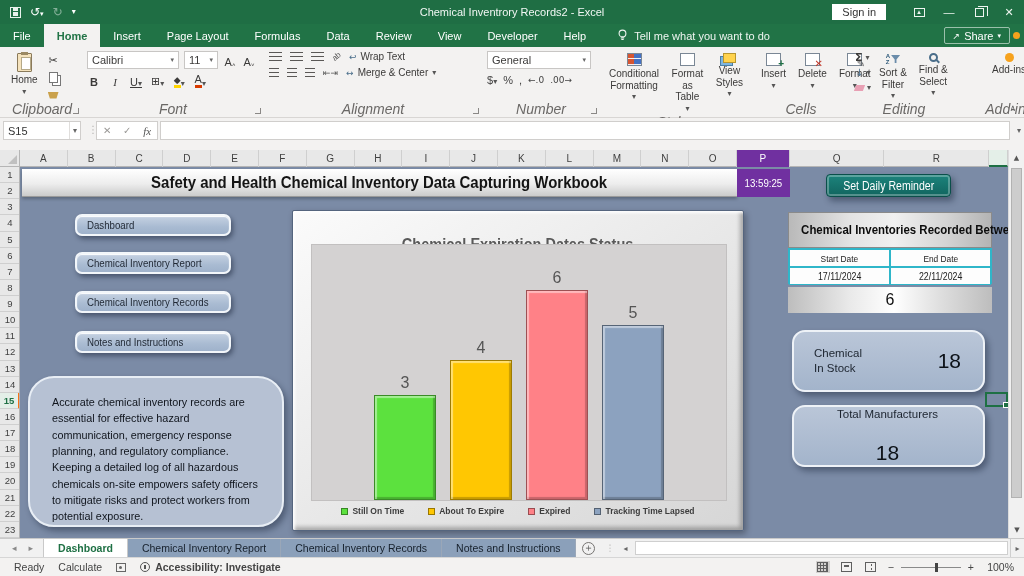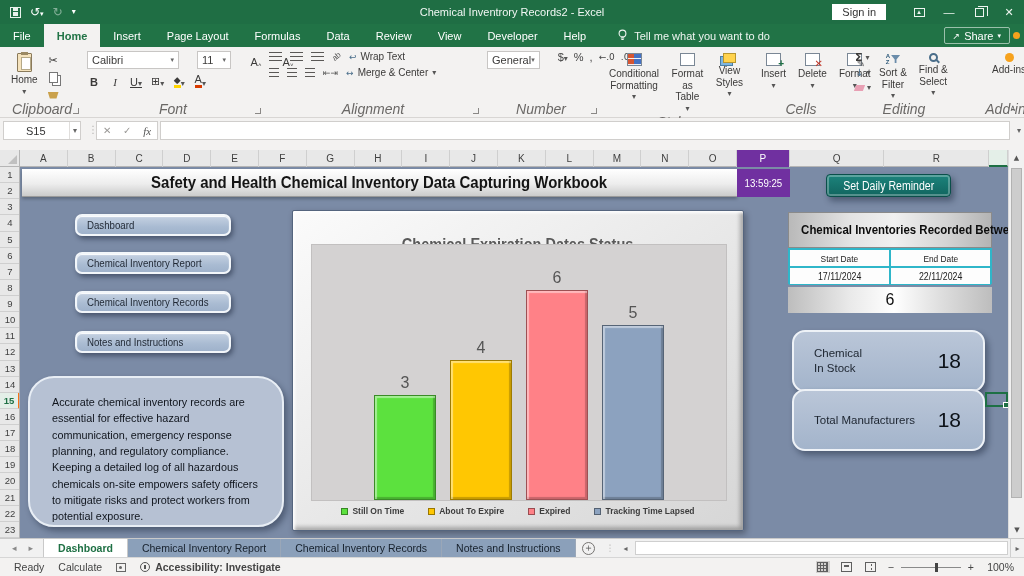--- a/index.html
+++ b/index.html
@@ -45,21 +45,21 @@
   .bigbtn .cap{text-align:center;line-height:1.15;}
   .chev{font-size:8px;color:#555;line-height:1;}
   .smallcol{display:flex;flex-direction:column;gap:3px;padding-top:2px;}
   .sic{width:15px;height:14px;display:flex;align-items:center;justify-content:center;font-size:11px;}
   .ic-clip{width:15px;height:19px;border:1px solid #8a7a5a;background:#f5e3bd;position:relative;border-radius:1px;}
   .ic-clip:before{content:"";position:absolute;left:3px;top:-2px;width:7px;height:3px;background:#9c8a64;}
   .ic-clip:after{content:"";position:absolute;left:3px;top:3px;width:8px;height:11px;background:#fff;border:1px solid #b5a988;}
   .ic-copy{width:9px;height:11px;border:1px solid #777;background:#fff;box-shadow:3px 3px 0 -1px #fff,3px 3px 0 0 #777;}
   .ic-paint{width:11px;height:7px;background:#caa14b;clip-path:polygon(0 0,100% 0,80% 100%,20% 100%);margin-top:2px;}
   .selbox{height:18px;background:#fff;border:1px solid #c8c6c4;display:flex;align-items:center;font-size:11px;padding:0 4px;justify-content:space-between;}
-  .fontrow{display:flex;gap:18px;align-items:center;}
+  .fontrow{display:flex;gap:5px;align-items:center;}
   .fbtn{min-width:14px;height:16px;display:flex;align-items:flex-end;justify-content:center;font-size:11px;padding:0 1px;}
   .ubar{border-bottom:3px solid #ffd400;}
   .abar{border-bottom:3px solid #d83b01;}
   .ai{width:13px;height:9px;background:repeating-linear-gradient(0deg,#5a5856 0 1px,transparent 1px 4px);}
   .ai.small{width:10px;}
   .numicons{display:flex;gap:6px;align-items:center;font-size:9px;color:#444;}
   .ic-grid{width:15px;height:13px;border:1px solid #7a8795;background:linear-gradient(#fff,#fff) ,repeating-linear-gradient(0deg,#9aa7b5 0 1px,transparent 1px 4px),repeating-linear-gradient(90deg,#9aa7b5 0 1px,transparent 1px 5px);background-blend-mode:normal;position:relative;}
   .ic-grid .ov{position:absolute;right:-4px;bottom:-4px;font-size:10px;font-weight:bold;line-height:1;}
   .ic-cf{width:15px;height:13px;border:1px solid #7a8795;background:linear-gradient(90deg,#d65532 0 50%,#4472c4 50% 100%);position:relative;}
   .ic-cf:before{content:"";position:absolute;inset:0;background:repeating-linear-gradient(0deg,rgba(255,255,255,.9) 0 1px,transparent 1px 6px);}
@@ -69,21 +69,21 @@
   .ed-item{display:flex;align-items:center;gap:3px;height:13px;}
   .ic-mag{width:9px;height:9px;border:2px solid #4a6e8a;border-radius:50%;position:relative;}
   .ic-mag:after{content:"";position:absolute;width:5px;height:2px;background:#4a6e8a;transform:rotate(45deg);right:-4px;bottom:-2px;}
   .ic-az{display:flex;flex-direction:column;font-size:6px;font-weight:bold;color:#2f5a7a;line-height:1;}
   .ic-funnel{width:9px;height:8px;background:#6a8caa;clip-path:polygon(0 0,100% 0,60% 55%,60% 100%,40% 100%,40% 55%);}
   .addin-dot{width:9px;height:9px;border-radius:50%;background:#f6a21d;}
   .collapse{position:absolute;right:8px;bottom:4px;font-size:9px;color:#666;}
 
   
   .fbar{position:absolute;left:0;top:118px;width:1024px;height:32px;background:#f3f2f1;}
-  .namebox{position:absolute;left:3px;top:3px;width:78px;height:19px;background:#fff;border:1px solid #d0cecc;font-size:11px;display:flex;align-items:center;padding-left:22px;color:#333;}
+  .namebox{position:absolute;left:3px;top:3px;width:78px;height:19px;background:#fff;border:1px solid #d0cecc;font-size:11px;display:flex;align-items:center;padding-left:4px;color:#333;}
   .namebox .dd{margin-left:auto;border-left:1px solid #e0dedc;height:100%;display:flex;align-items:center;padding:0 3px;font-size:8px;color:#666;}
   .fdots{position:absolute;left:88px;top:6px;color:#b5b3b1;font-size:10px;}
   .fbtns{position:absolute;left:96px;top:3px;width:62px;height:19px;background:#fff;border:1px solid #d0cecc;display:flex;align-items:center;justify-content:space-around;color:#9a9896;font-size:10px;}
   .fbtns .fx{color:#555;font-style:italic;font-family:"Liberation Serif",serif;font-size:11px;}
   .finput{position:absolute;left:160px;top:3px;width:850px;height:19px;background:#fff;border:1px solid #d0cecc;}
   .fexp{position:absolute;right:3px;top:8px;font-size:8px;color:#666;}
 
   
   .corner{position:absolute;left:0;top:150px;width:20px;height:17px;background:#e8e8e8;border-right:1px solid #b5b5b5;border-bottom:1px solid #b5b5b5;}
   .corner:after{content:"";position:absolute;right:2px;bottom:2px;border-left:9px solid transparent;border-bottom:9px solid #c0c0c0;}
@@ -311,21 +311,21 @@
         </div>
       </div>
       <div class="rlabel-row">
           <span>Alignment</span>
           <span class="launcher"></span>
         </div>
     </div>
     <div class="rsep"></div>
 
     <div class="rgroup" style="width:116px;">
-      <div class="rbody" style="flex-direction:row;gap:18px;">
+      <div class="rbody" style="flex-direction:column;gap:5px;">
         <span class="selbox" style="width:104px;">
             <span>General</span>
             <span class="glyph" style="font-size:7px;color:#666;">▾</span>
           </span>
         <div class="numicons">
           <span style="font-size:11px;">$<span class="chev glyph">▾</span></span>
           <span style="font-size:11px;">%</span>
           <span style="font-size:11px;">,</span>
           <span class="glyph">←.0</span>
           <span class="glyph">.00→</span>
@@ -601,21 +601,21 @@
     <div class="countbox">
         <span>6</span>
       </div>
 
     <div id="stat-cards">
         <div class="statcard" style="top: 163px;">
           <span class="lab">Chemical
 In Stock</span>
           <span class="val">18</span>
         </div>
-        <div class="statcard" style="top: 222px;">
+        <div class="statcard" style="top: 238px; flex-direction: column;">
           <span class="lab">Total Manufacturers</span>
           <span class="val">18</span>
         </div>
       </div>
 
 
     <div class="selcell"></div>
   </div>
 
   <div class="vscroll">

